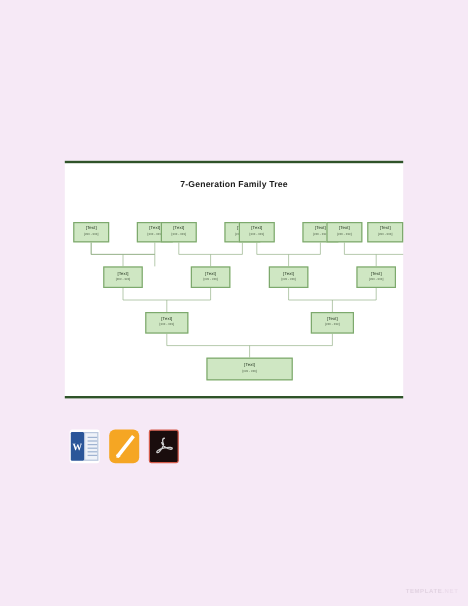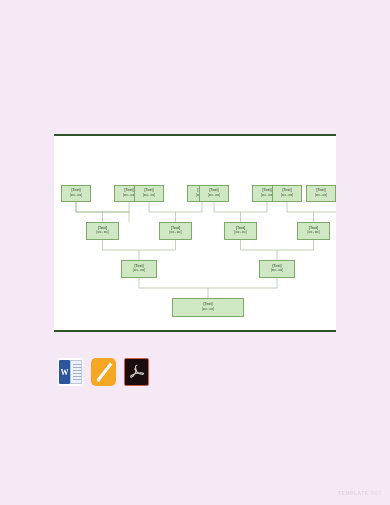--- a/index.html
+++ b/index.html
@@ -147,20 +147,21 @@
   }
   #watermark .tld { color: #ecdcec; }
 </style>
 </head>
 <body>
 
 <div id="page">
 
   <div id="card">
 
+    <div id="card-title">7-Generation Family Tree</div>
 
     <div id="tree">
 
       <svg id="links" viewBox="0 0 282 198" preserveAspectRatio="none">
         <g fill="none" stroke="#8fae83" stroke-width="0.55">
 
           <path d="M22,66 L22,76 L75,76 L75,86"></path>
           <path d="M75,76 L75,76"></path>
           <path d="M22,66 L22,76"></path>
           <path d="M75,66 L75,76"></path>

